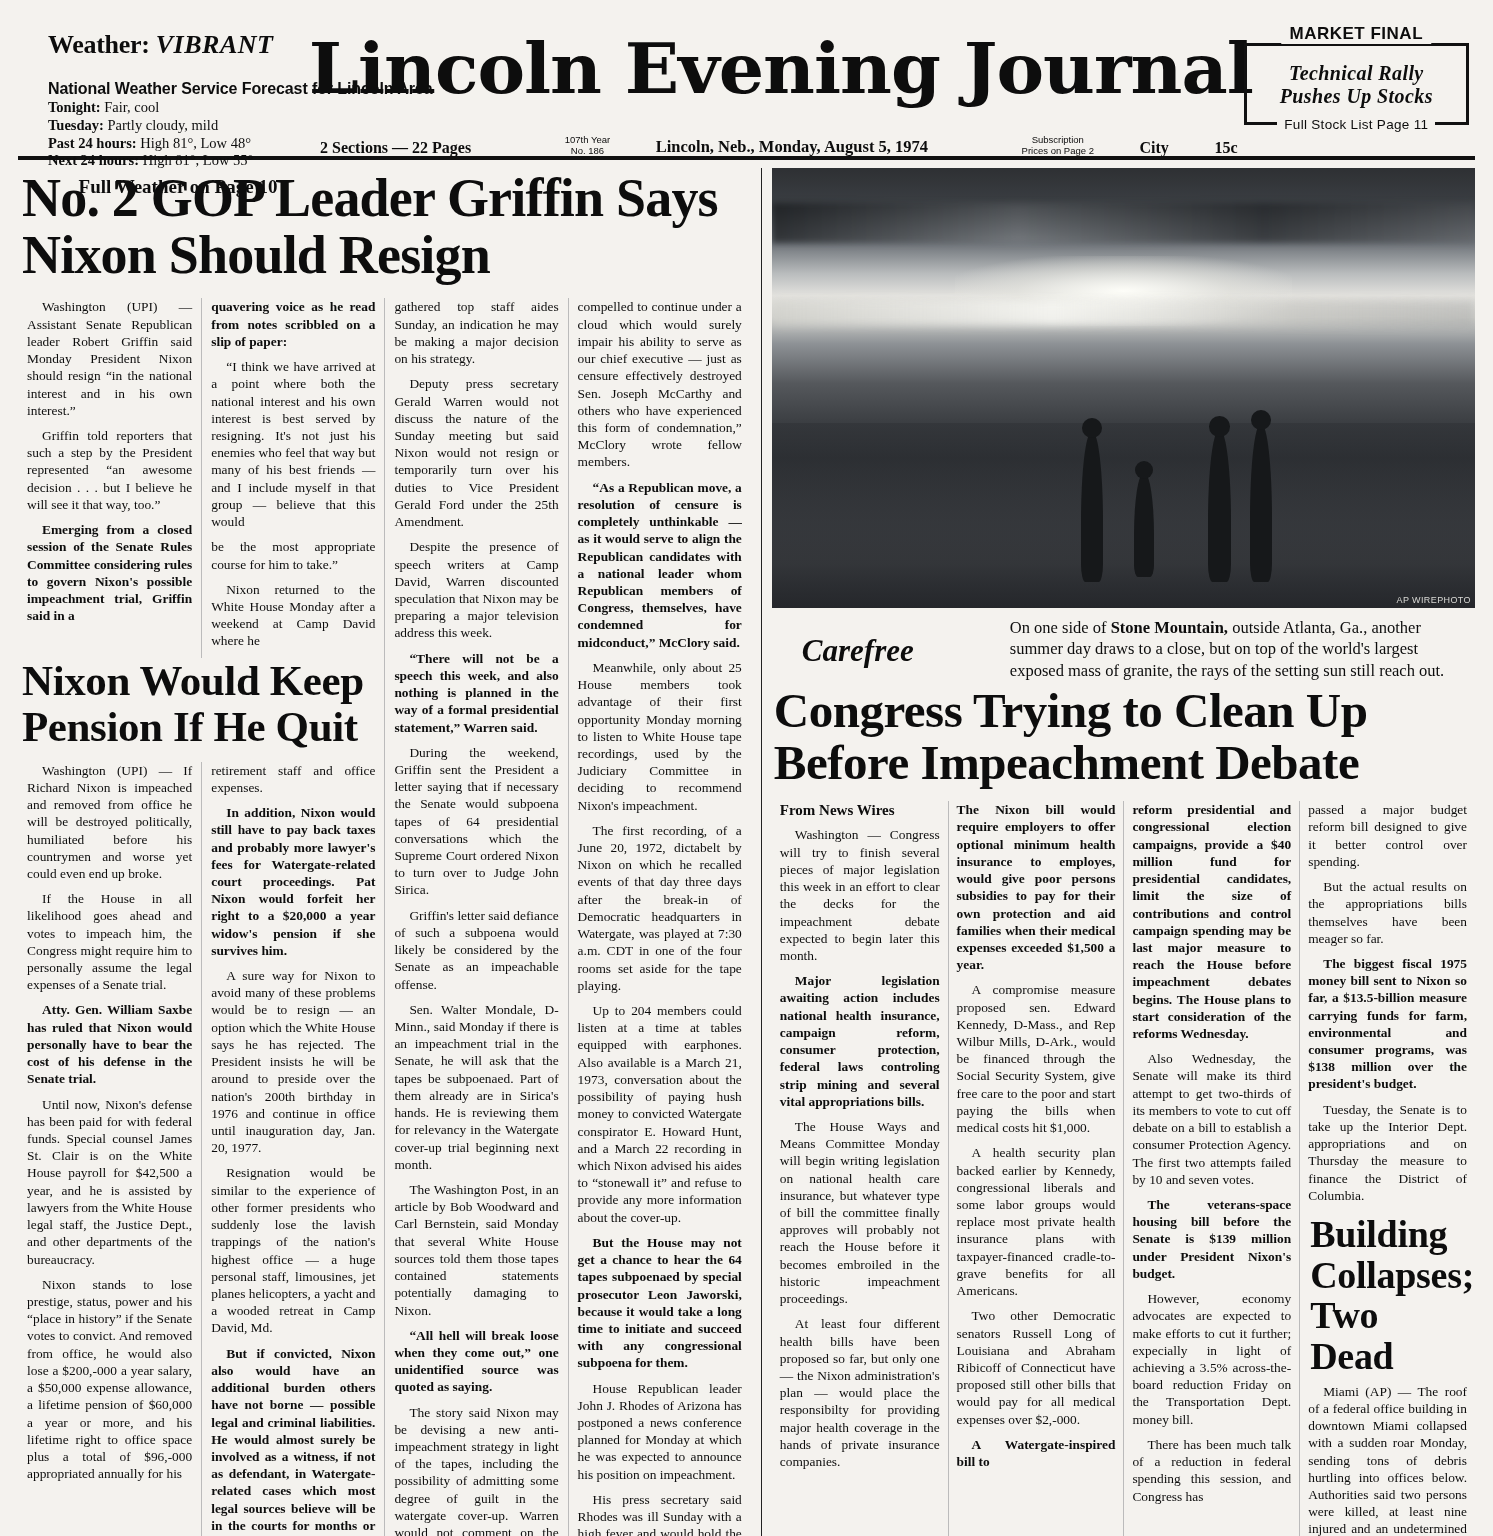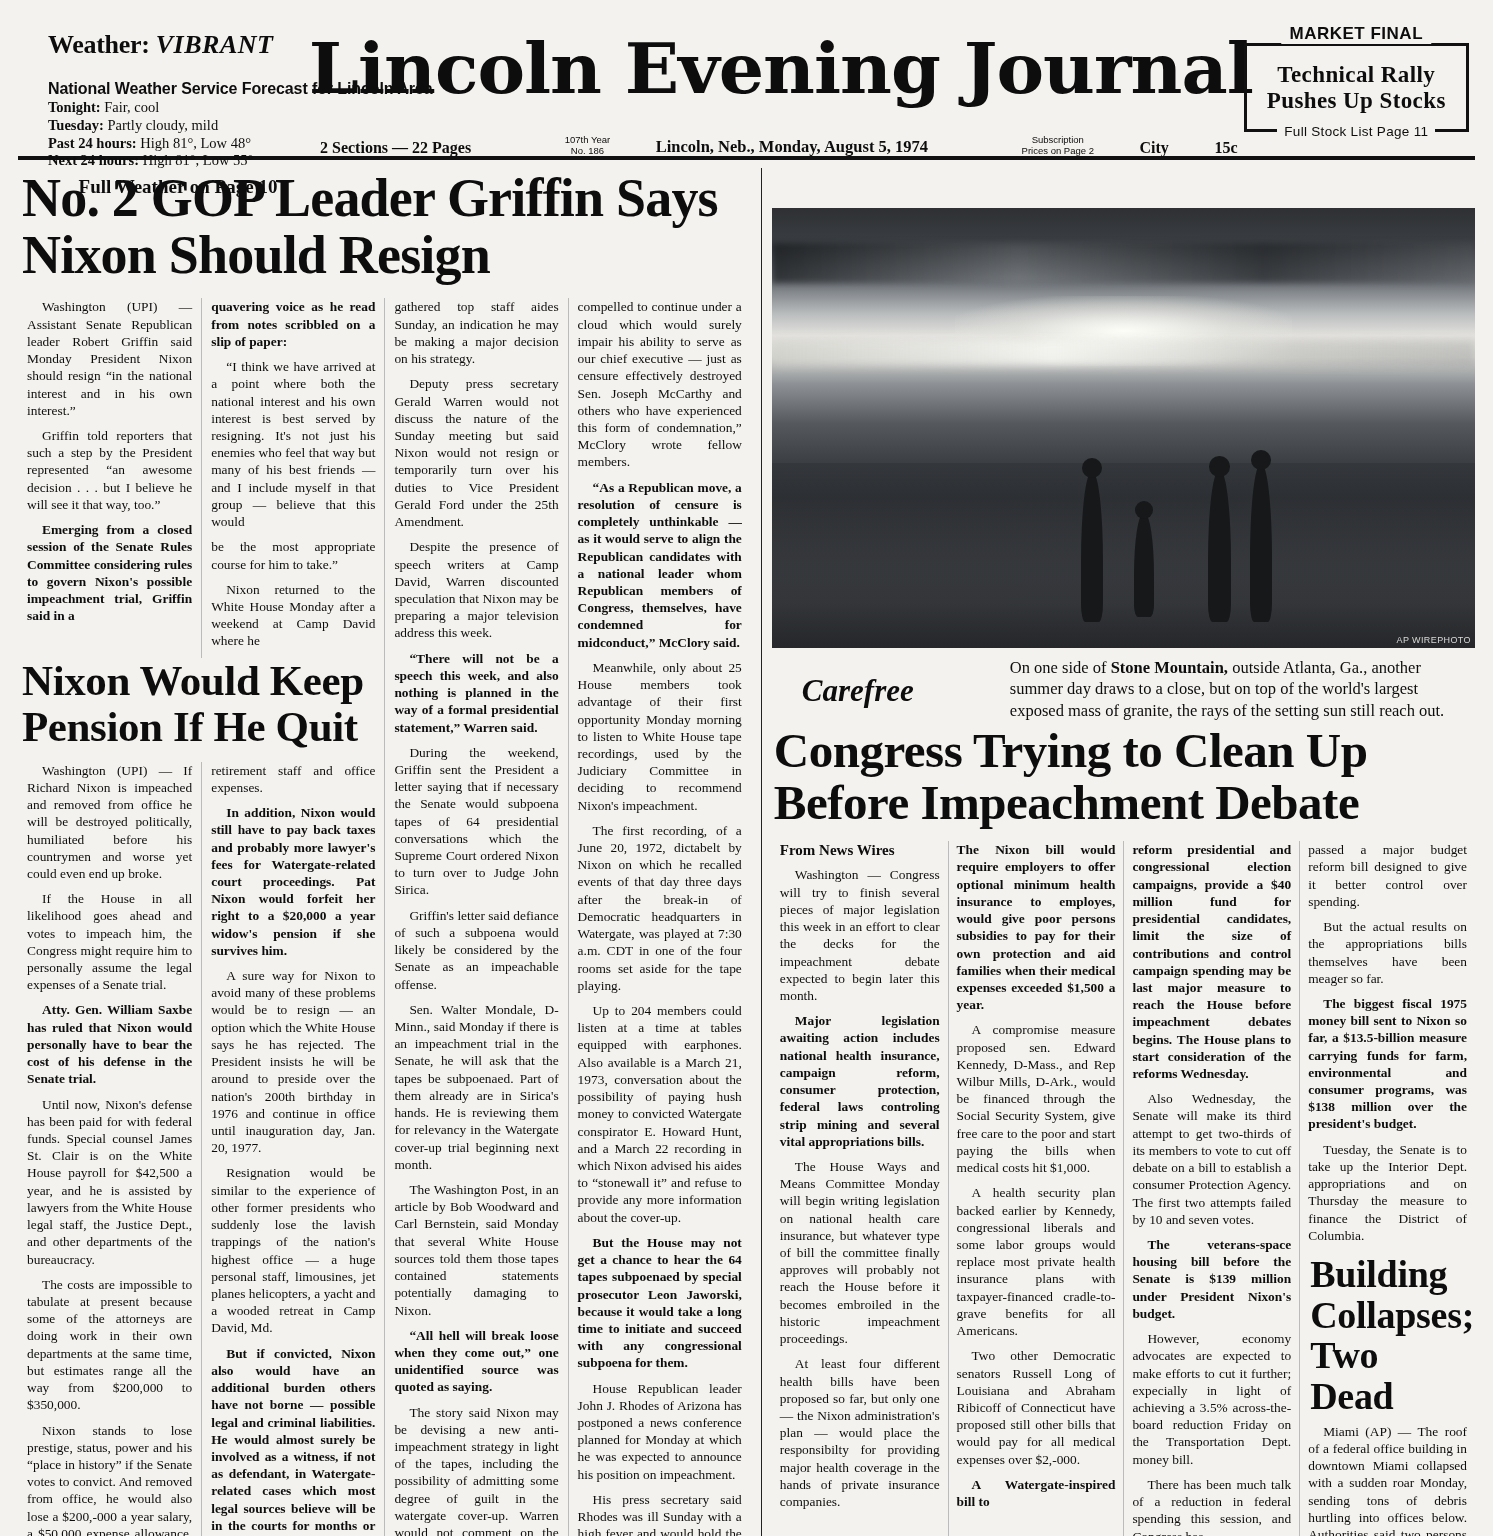--- a/index.html
+++ b/index.html
@@ -119,22 +119,23 @@
     left: 50%;
     transform: translateX(-50%);
   }
   .market-box {
     border: 3px solid #111;
     padding: 16px 6px 14px 6px;
     text-align: center;
     position: relative;
   }
   .market-hl {
-    font-weight: bold;
-    font-size: 23px;
+    font-style: italic;
+    font-weight: bold;
+    font-size: 20px;
     line-height: 1.15;
     letter-spacing: 0.4px;
   }
   .market-foot {
     font-family: "Liberation Sans", sans-serif;
     font-size: 13.5px;
     letter-spacing: 0.3px;
     background: #f4f2ee;
     display: inline-block;
     padding: 0 7px;
@@ -212,21 +213,20 @@
   .photo {
     width: 100%; height: 440px;
     position: relative; overflow: hidden;
     background:
       linear-gradient(to bottom,
         #2e3033 0%, #3c4045 9%, #6d7278 17%,
         #b9bcbd 24%, #e3e2de 29%, #cfcfcb 34%,
         #8d9195 40%, #55585c 49%, #3b3e42 58%,
         #33363a 66%, #44474b 74%, #595c60 82%,
         #6a6d70 90%, #4e5155 100%);
-    margin-top: 40px;
   }
   .photo .sunglow {
     position: absolute; left: 26%; top: 20%;
     width: 48%; height: 16%;
     background: radial-gradient(ellipse at center, rgba(255,255,250,.95) 0%, rgba(230,230,224,.55) 45%, rgba(120,124,128,0) 78%);
   }
   .photo .cloudband {
     position: absolute; left: 0; top: 8%;
     width: 100%; height: 9%;
     background: linear-gradient(to right, rgba(20,22,24,.65), rgba(150,152,150,.2) 35%, rgba(30,32,34,.6) 70%, rgba(90,92,94,.35));
@@ -370,21 +370,20 @@
           </div>
 
           <div class="hl-2">Nixon Would Keep Pension If He Quit</div>
 
           <div class="cols-4" style="display:flex;">
             <div class="col" style="width:50%;padding:0 9px;">
               <p>Washington (UPI) — If Richard Nixon is impeached and removed from office he will be destroyed politically, humiliated before his countrymen and worse yet could even end up broke.</p>
               <p>If the House in all likelihood goes ahead and votes to impeach him, the Congress might require him to personally assume the legal expenses of a Senate trial.</p>
               <p class="b">Atty. Gen. William Saxbe has ruled that Nixon would personally have to bear the cost of his defense in the Senate trial.</p>
               <p>Until now, Nixon's defense has been paid for with federal funds. Special counsel James St. Clair is on the White House payroll for $42,500 a year, and he is assisted by lawyers from the White House legal staff, the Justice Dept., and other departments of the bureaucracy.</p>
-              <p>The costs are impossible to tabulate at present because some of the attorneys are doing work in their own departments at the same time, but estimates range all the way from $200,000 to $350,000.</p>
               <p>Nixon stands to lose prestige, status, power and his “place in history” if the Senate votes to convict. And removed from office, he would also lose a $200,-000 a year salary, a $50,000 expense allowance, a lifetime pension of $60,000 a year or more, and his lifetime right to office space plus a total of $96,-000 appropriated annually for his</p>
             </div>
             <div class="col" style="width:50%;padding:0 9px;border-left:1px solid #bbb;">
               <p class="nb">retirement staff and office expenses.</p>
               <p class="b">In addition, Nixon would still have to pay back taxes and probably more lawyer's fees for Watergate-related court proceedings. Pat Nixon would forfeit her right to a $20,000 a year widow's pension if she survives him.</p>
               <p>A sure way for Nixon to avoid many of these problems would be to resign — an option which the White House says he has rejected. The President insists he will be around to preside over the nation's 200th birthday in 1976 and continue in office until inauguration day, Jan. 20, 1977.</p>
               <p>Resignation would be similar to the experience of other former presidents who suddenly lose the lavish trappings of the nation's highest office — a huge personal staff, limousines, jet planes helicopters, a yacht and a wooded retreat in Camp David, Md.</p>
               <p class="b">But if convicted, Nixon also would have an additional burden others have not borne — possible legal and criminal liabilities. He would almost surely be involved as a witness, if not as defendant, in Watergate-related cases which most legal sources believe will be in the courts for months or even years to come.</p>
 
             </div>

